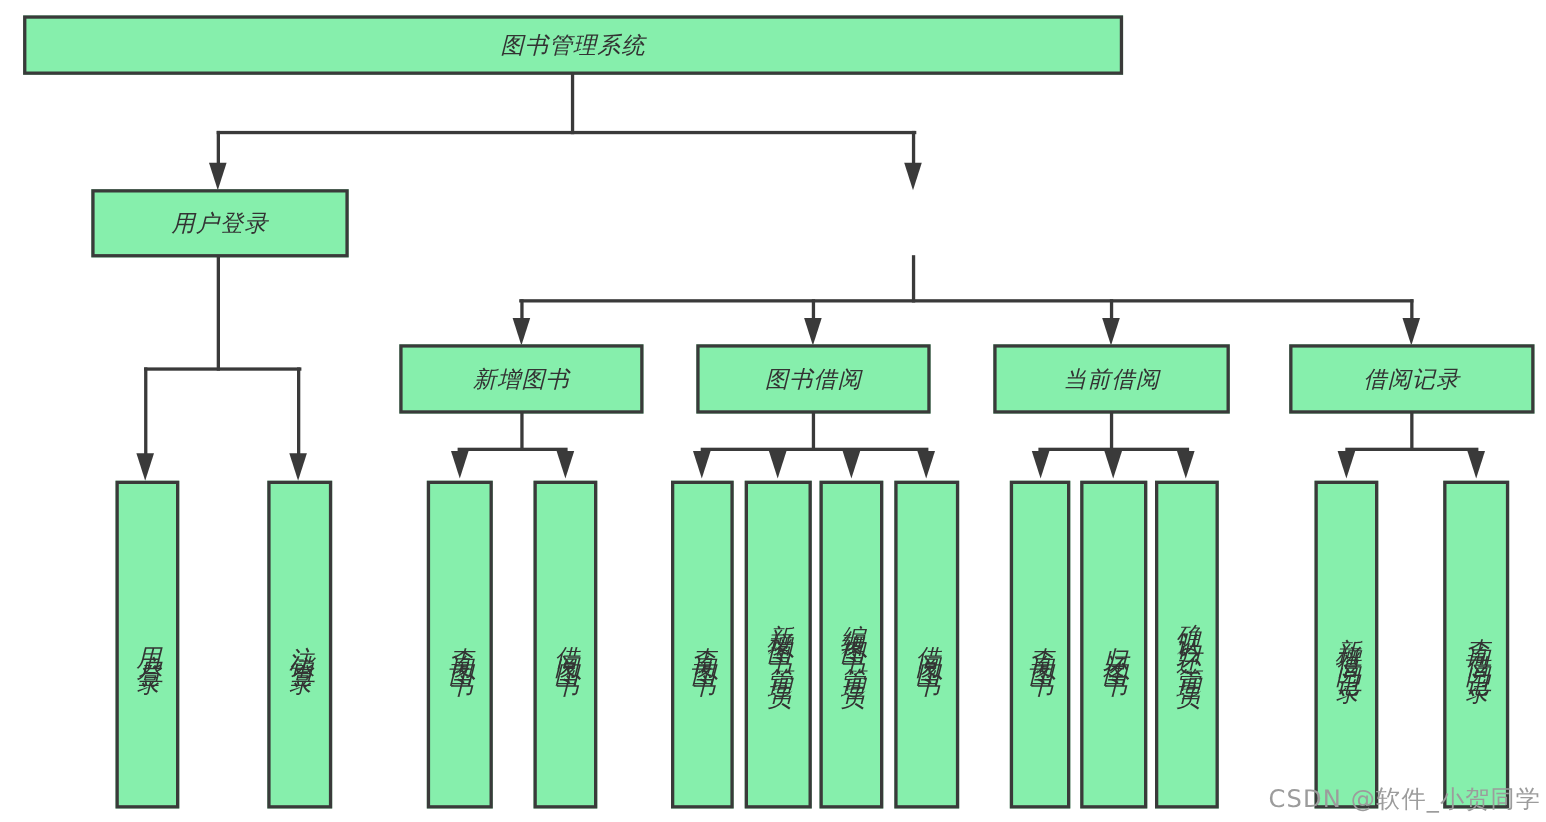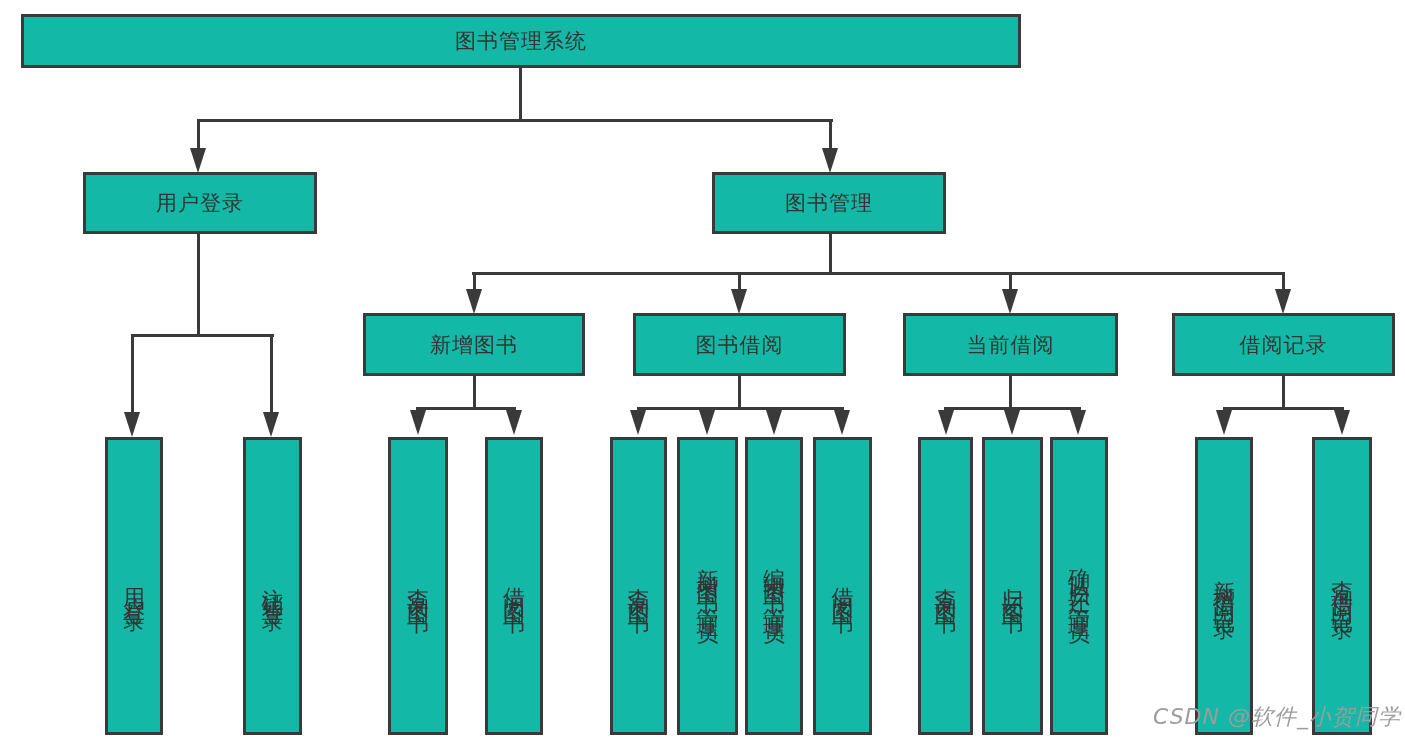--- a/index.html
+++ b/index.html
@@ -15,27 +15,28 @@
     width: 1405px;
     height: 747px;
     background: var(--bg);
     font-family: "DejaVu Sans", sans-serif;
     color: var(--text);
     overflow: hidden;
   }
   .box {
     position: absolute;
     border: 3px solid var(--line);
-    background: #14b8a6;
+    background: #86efac;
     display: flex;
     align-items: center;
     justify-content: center;
     font-size: 21px;
     letter-spacing: 1px;
     color: var(--text);
+    font-style: italic;
   }
   .leaf {
     writing-mode: vertical-rl;
     text-orientation: mixed;
     font-size: 22px;
     letter-spacing: 8px;
     line-height: 1;
     padding: 4px 0;
   }
   .vline, .hline {
@@ -47,45 +48,43 @@
   .ah {
     position: absolute;
     width: 0; height: 0;
     border-left: 8.5px solid transparent;
     border-right: 8.5px solid transparent;
     border-top: 25px solid var(--line);
   }
   .watermark {
     position: absolute;
     right: 4px;
-    bottom: 15px;
+    bottom: 5px;
     font-size: 22px;
     color: var(--watermark);
     letter-spacing: 1px;
     white-space: nowrap;
-    font-style: italic;
   }
 </style>
 </head>
 <body>
 
 <div class="stage">
 
   <div class="box" style="left:21px; top:14px; width:1000px; height:54px;">图书管理系统</div>
 
   <div class="vline" style="left:519px; top:66px; height:56px;"></div>
   <div class="hline" style="left:197px; top:119px; width:636px;"></div>
 
   <div class="vline" style="left:197px; top:119px; height:33px;"></div>
   <div class="ah" style="left:190px; top:148px;"></div>
   <div class="vline" style="left:829px; top:119px; height:33px;"></div>
   <div class="ah" style="left:822px; top:148px;"></div>
 
   <div class="box" style="left:83px; top:172px; width:234px; height:62px;">用户登录</div>
-  <div class="box" style="left:712px; top:172px; width:234px; height:62px;">图书管理</div>
 
   <div class="vline" style="left:197px; top:232px; height:105px;"></div>
   <div class="hline" style="left:131px; top:334px; width:143px;"></div>
   <div class="vline" style="left:131px; top:334px; height:80px;"></div>
   <div class="ah" style="left:124px; top:412px;"></div>
   <div class="vline" style="left:270px; top:334px; height:80px;"></div>
   <div class="ah" style="left:263px; top:412px;"></div>
 
   <div class="vline" style="left:829px; top:232px; height:43px;"></div>
   <div class="hline" style="left:472px; top:272px; width:813px;"></div>

